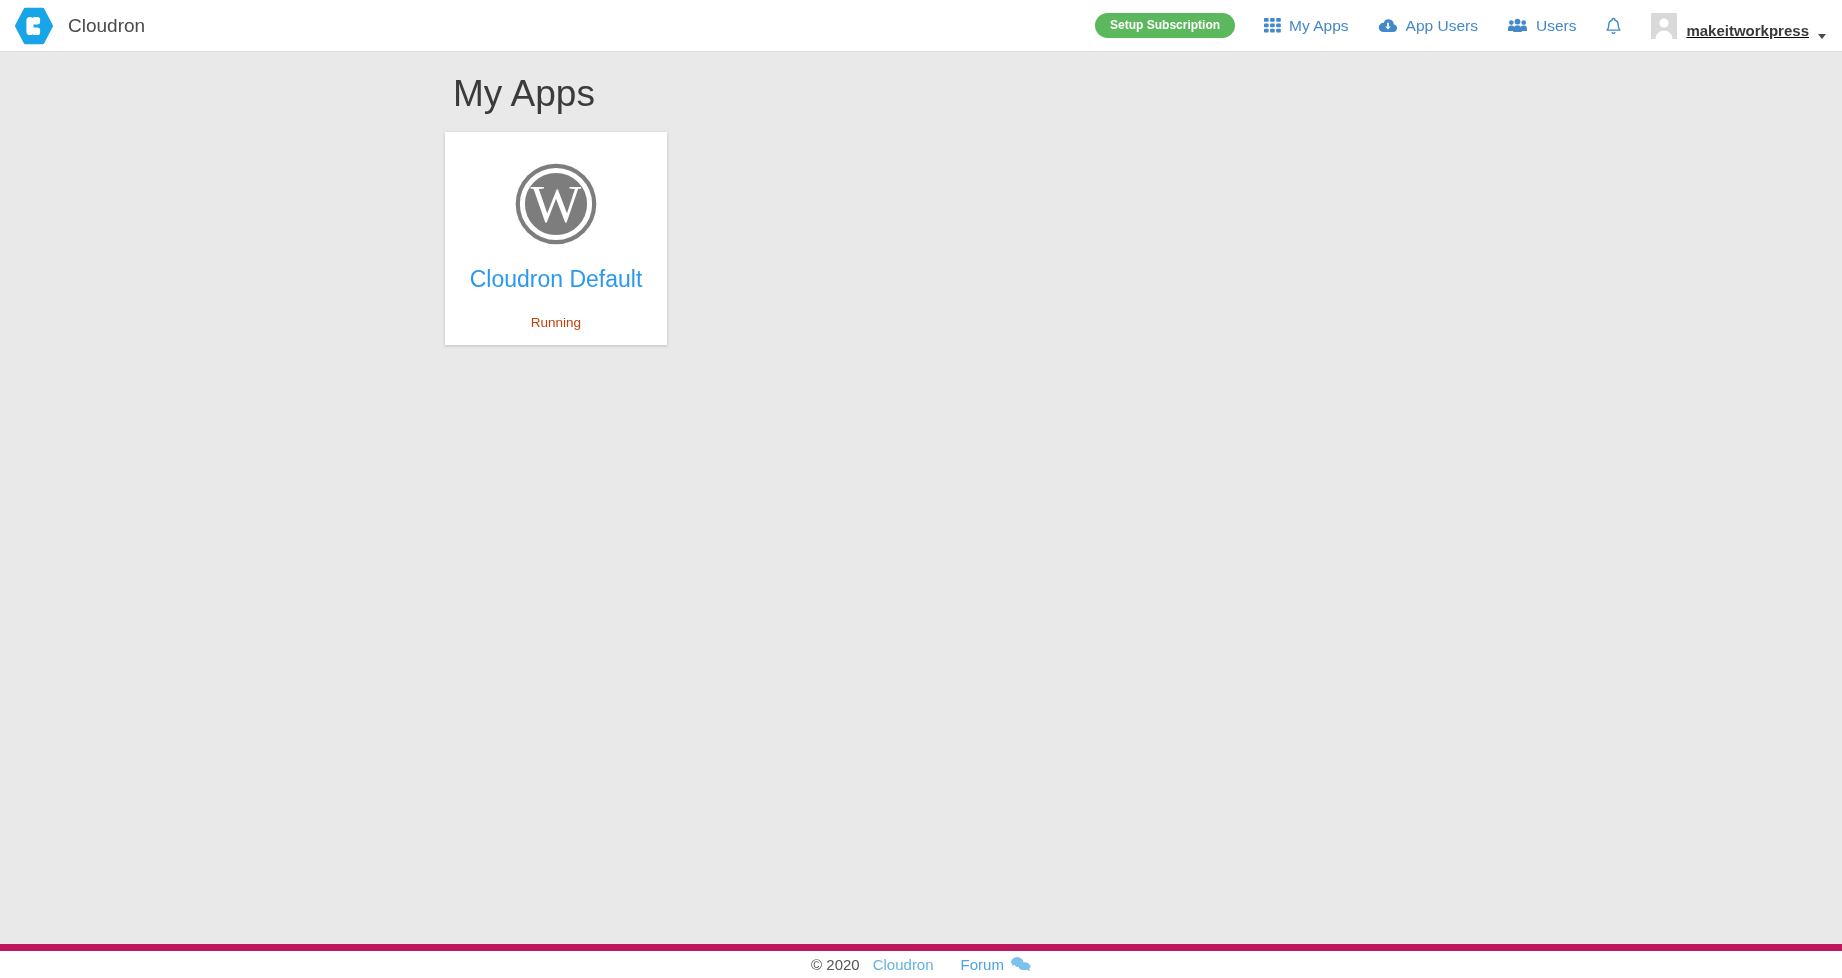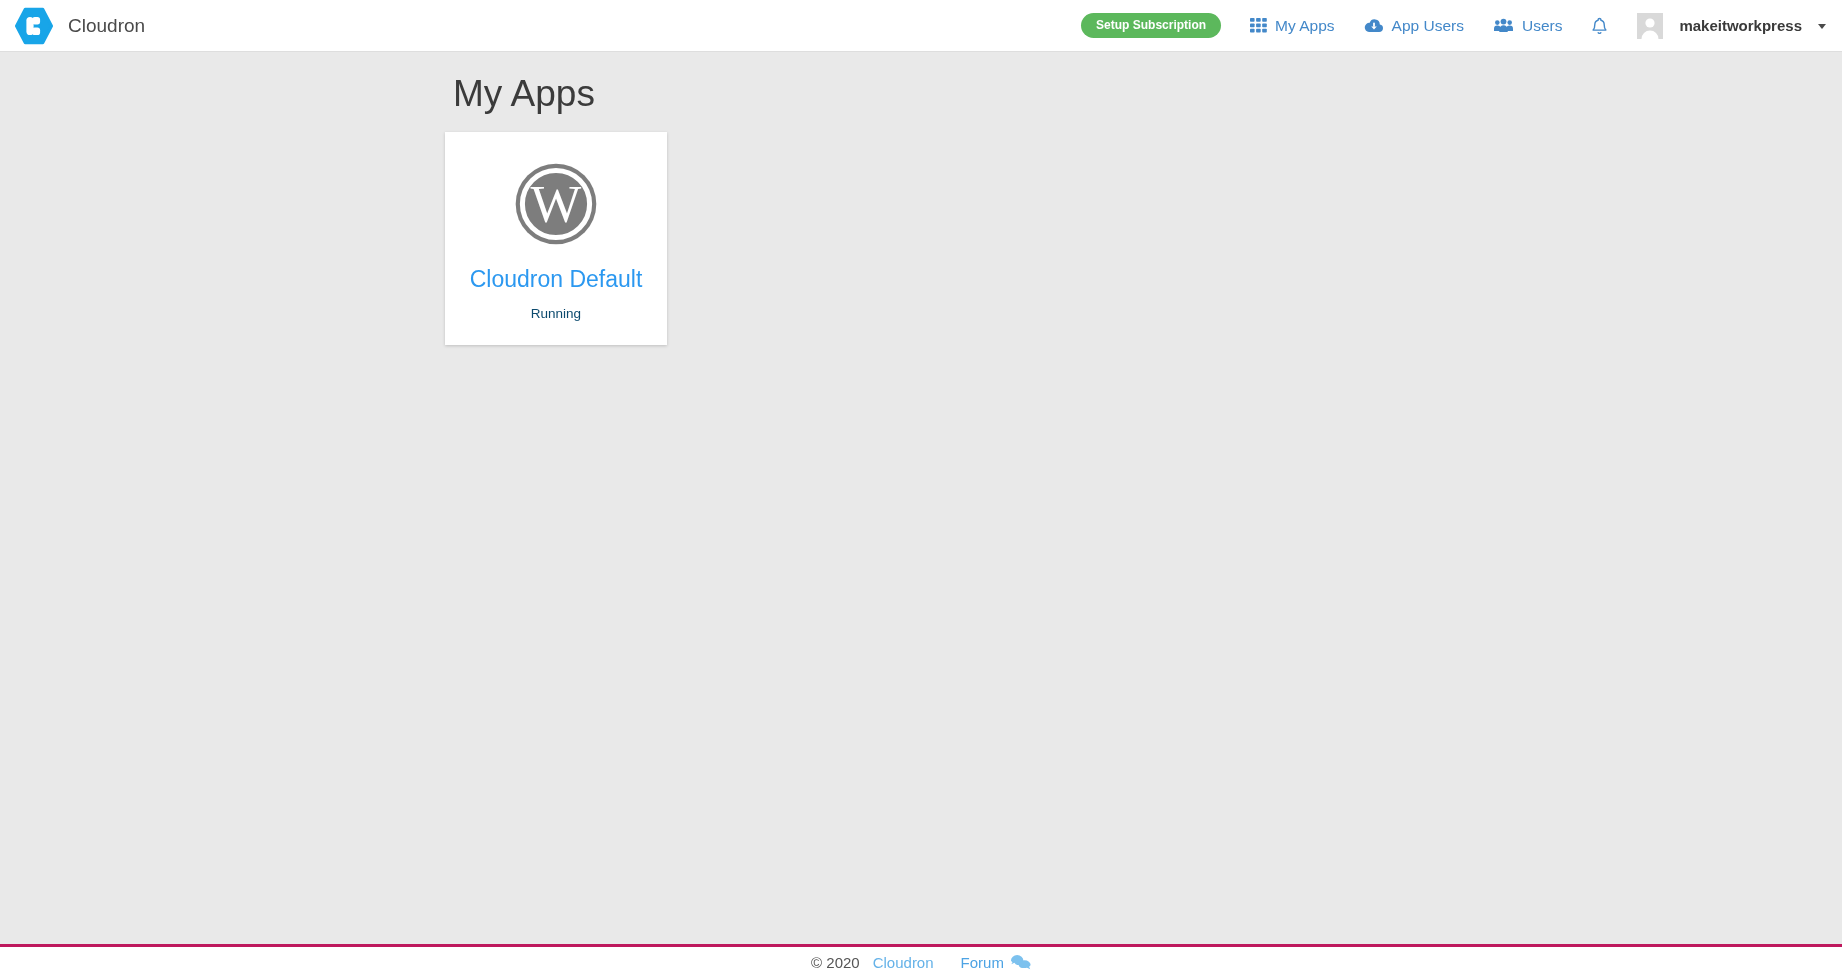--- a/index.html
+++ b/index.html
@@ -61,23 +61,24 @@
     background: none;
     border: none;
     padding: 0;
     color: var(--accent-blue, #4388c9);
     cursor: pointer;
     display: flex;
     align-items: center;
   }
   .user-menu {
     display: flex;
-    align-items: center;
-    gap: 16px;
-    cursor: pointer;
+    align-items: flex-end;
+    gap: 9px;
+    cursor: pointer;
+    text-decoration: underline;
   }
   .avatar {
     width: 26px;
     height: 26px;
     background: #d9d9d9;
     display: block;
   }
   .user-name {
     font-size: 15px;
     font-weight: bold;
@@ -113,30 +114,30 @@
     cursor: pointer;
   }
   .app-logo { margin-top: 30px; width: 84px; height: 84px; display: block; }
   .app-name {
     margin-top: 20px;
     font-size: 23px;
     color: var(--app-link-blue, #2b98f0);
     text-decoration: none;
   }
   .app-status {
-    margin-top: 13px;
+    margin-top: 22px;
     font-size: 13.5px;
-    color: #0c4a6e;
+    color: #c2410c;
   }
 
   
   .footer {
     flex: 0 0 auto;
     background: #ffffff;
-    border-top: 3px solid #be185d;
+    border-top: 7px solid #be185d;
     height: 34px;
     display: flex;
     align-items: center;
     justify-content: center;
     font-size: 15px;
     color: #555555;
   }
   .footer a { text-decoration: none; cursor: pointer; }
   .footer-copyright { margin-right: 13px; }
   .footer-cloudron { color: var(--footer-link-blue, #65b2e8); }

